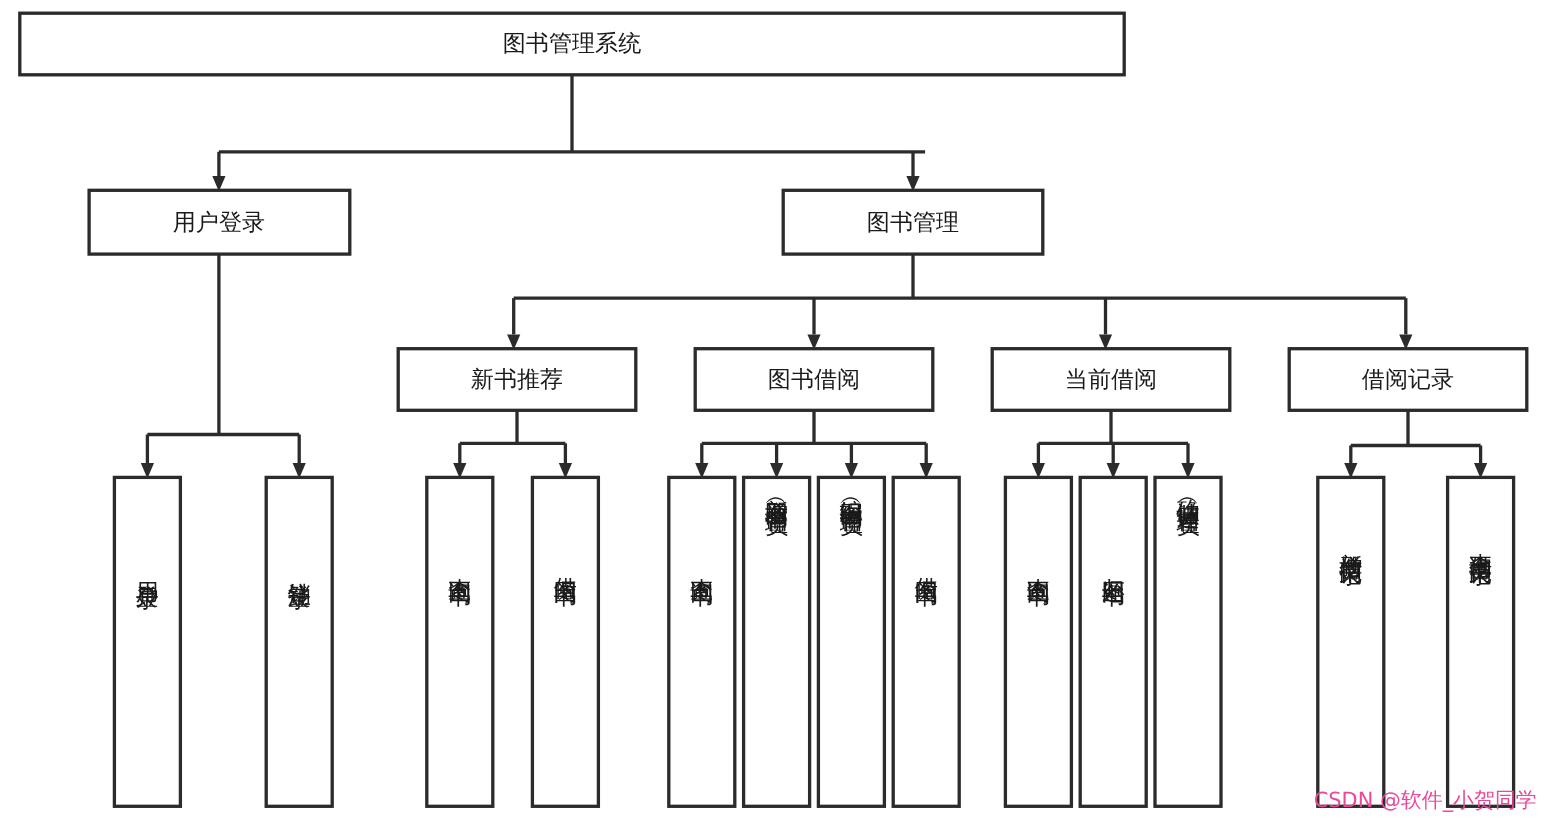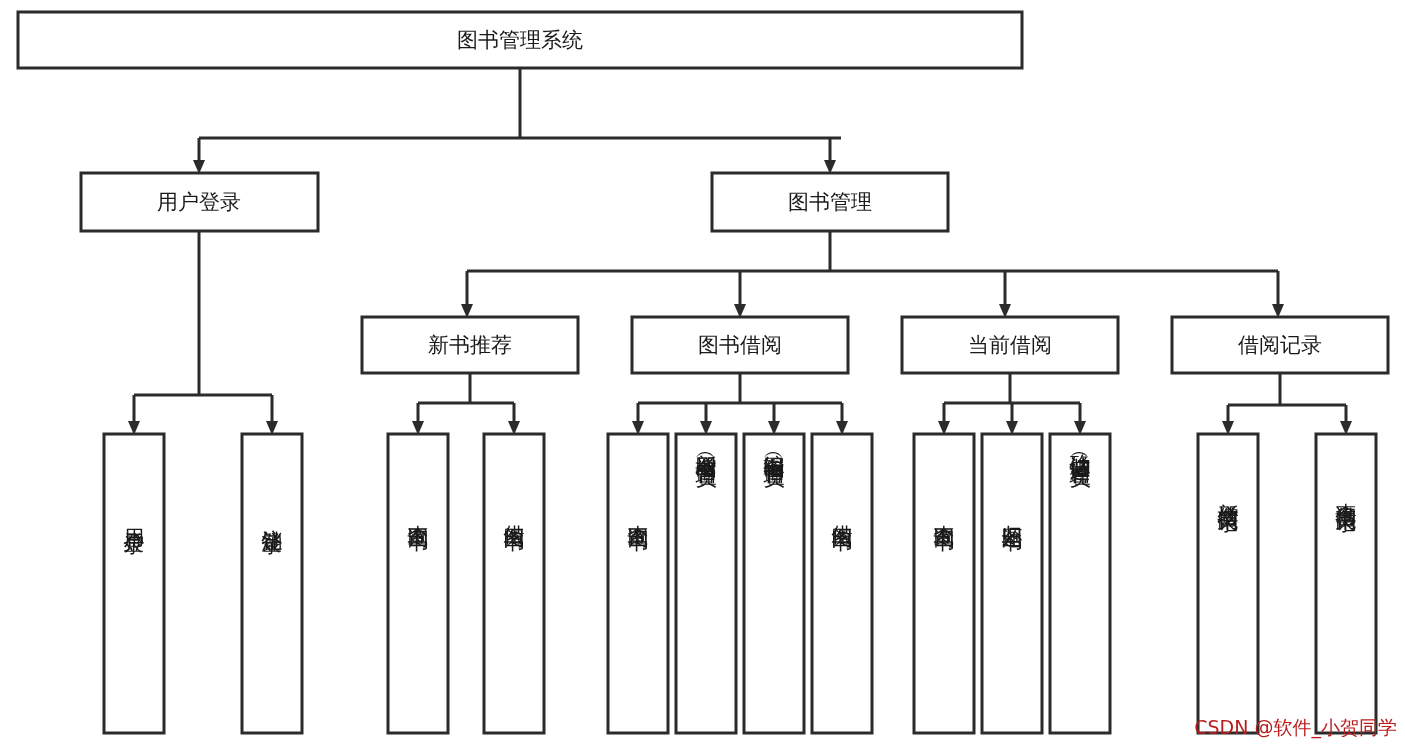--- a/index.html
+++ b/index.html
@@ -49,21 +49,21 @@
   .arrow-head {
     fill: #2b2b2b;
     stroke: none;
   }
   .watermark {
     position: absolute;
     right: 8px;
     bottom: 6px;
     font-family: "DejaVu Sans", "Liberation Sans", sans-serif;
     font-size: 19px;
-    color: #b91c1c;
+    color: #ec4899;
     white-space: nowrap;
     pointer-events: none;
   }
 </style>
 </head>
 <body>
 
 <svg id="diagram" viewBox="0 0 1405 747" xmlns="http://www.w3.org/2000/svg">
 
   <defs>

